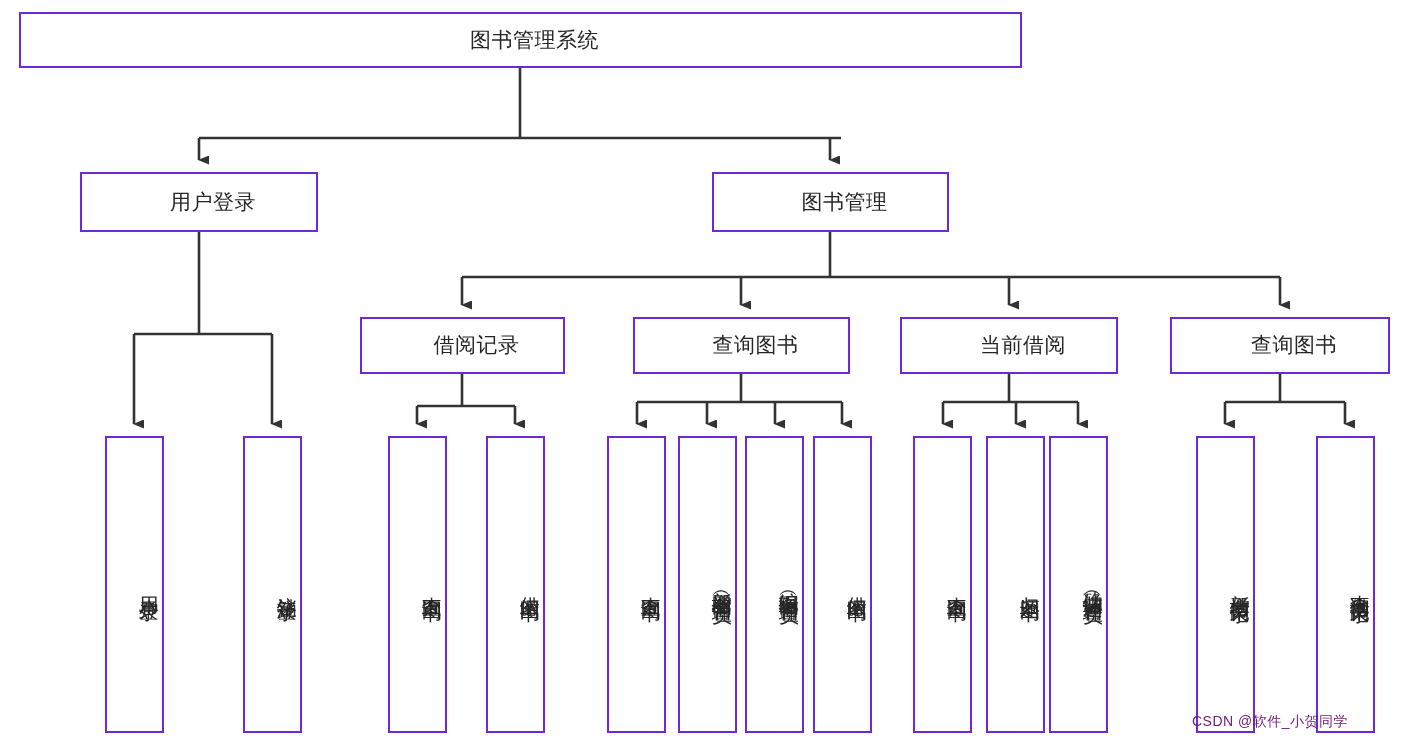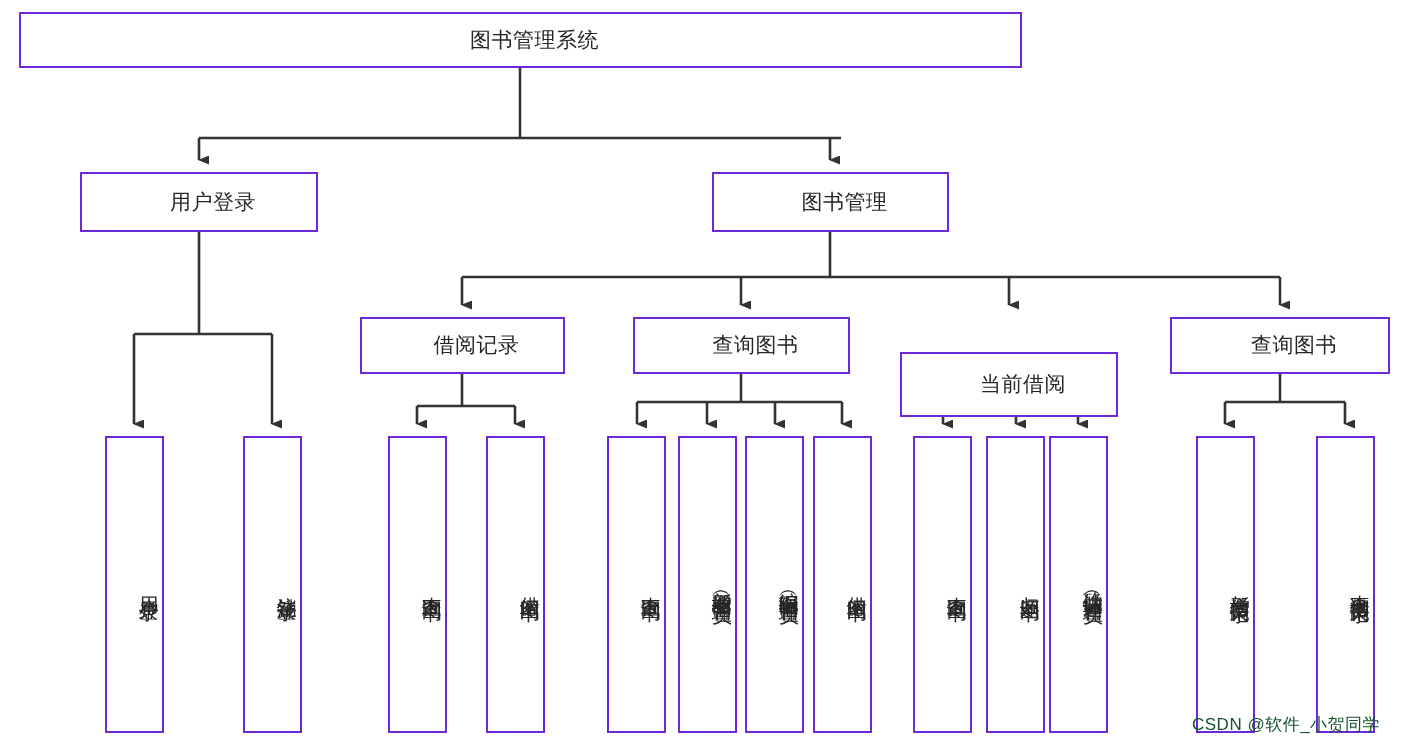--- a/index.html
+++ b/index.html
@@ -49,22 +49,22 @@
   }
   .node-box.vertical .node-label {
     writing-mode: vertical-rl;
     text-orientation: upright;
     letter-spacing: 2px;
     white-space: nowrap;
     font-size: 20px;
   }
   .watermark {
     position: absolute;
-    color: #14532d;
-    font-size: 17px;
+    color: #701a75;
+    font-size: 14px;
     letter-spacing: 0.5px;
     white-space: nowrap;
     font-family: "Liberation Sans", "DejaVu Sans", sans-serif;
   }
 </style>
 </head>
 <body>
 
 <div id="diagram-root">
 
@@ -131,21 +131,21 @@
   </div>
 
   <div class="node-box" style="left:360px; top:317px; width:205px; height:57px;">
     <span class="node-label">借阅记录</span>
   </div>
 
   <div class="node-box" style="left:633px; top:317px; width:217px; height:57px;">
     <span class="node-label">查询图书</span>
   </div>
 
-  <div class="node-box" style="left:900px; top:317px; width:218px; height:65px;margin-top:35px;">
+  <div class="node-box" style="left:900px; top:317px; width:218px; height:57px;">
     <span class="node-label">当前借阅</span>
   </div>
 
   <div class="node-box" style="left:1170px; top:317px; width:220px; height:57px;">
     <span class="node-label">查询图书</span>
   </div>
 
   <div class="node-box vertical" style="left:105px; top:436px; width:59px; height:297px;">
     <span class="node-label">用户登录</span>
   </div>

